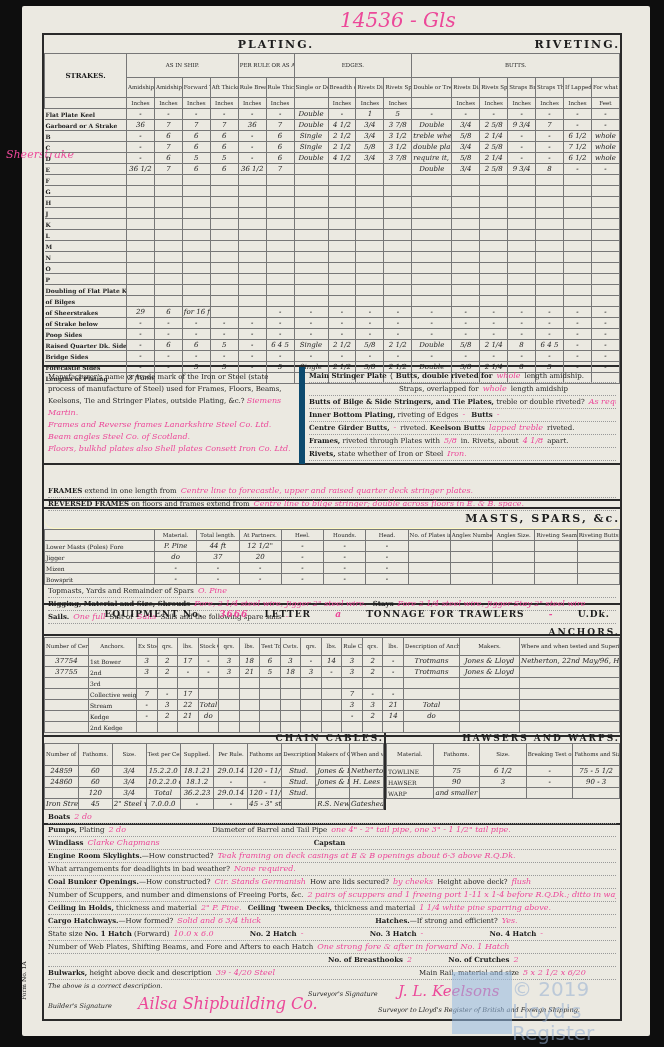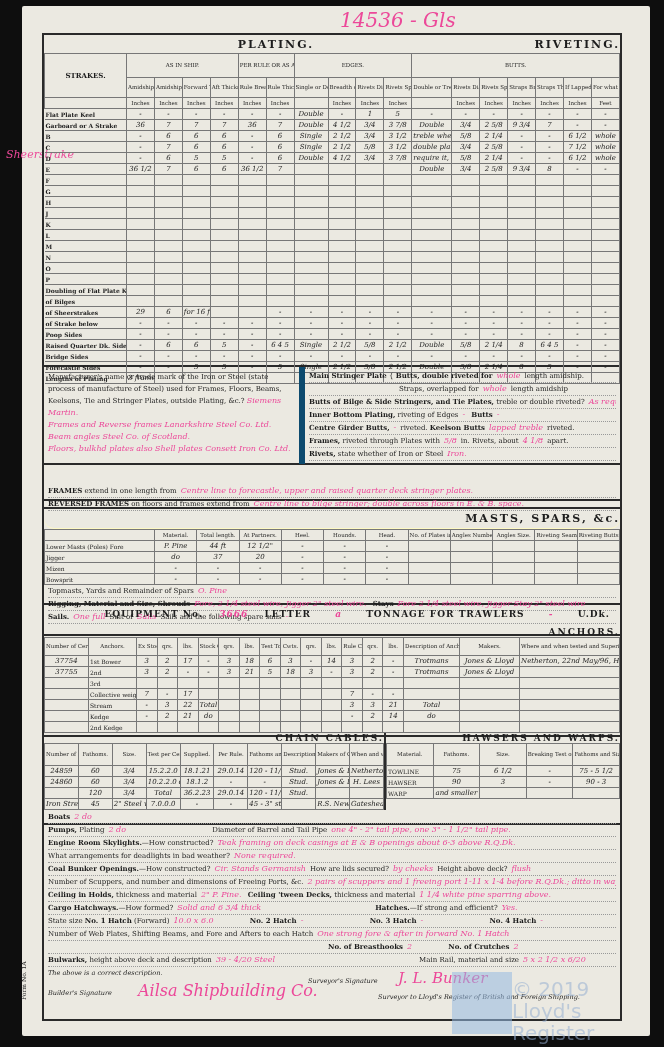--- a/index.html
+++ b/index.html
@@ -1043,36 +1043,37 @@
               </tr>
             </tbody>
         </table>
       </div>
     </div>
   </div>
 
   <div style="position:absolute;top:776px;left:0;right:0;">
     <div class="row-line"><b>Boats</b><span class="hand">2 do</span></div>
     <div class="row-line"><b>Pumps,</b> <span>Plating</span><span class="hand">2 do</span> <span style="margin-left:80px">Diameter of Barrel and Tail Pipe</span><span class="hand">one 4" - 2" tail pipe, one 3" - 1 1/2" tail pipe.</span></div>
+    <div class="row-line"><b>Windlass</b><span class="hand">Clarke Chapmans</span><b style="margin-left:150px">Capstan</b></div>
     <div class="row-line"><b>Engine Room Skylights.</b><span>—How constructed?</span><span class="hand">Teak framing on deck casings at E &amp; B openings about 6-3 above R.Q.Dk.</span></div>
     <div class="row-line"><span>What arrangements for deadlights in bad weather?</span><span class="hand">None required.</span></div>
     <div class="row-line"><b>Coal Bunker Openings.</b><span>—How constructed?</span><span class="hand">Cir. Stands Germanish</span><span>How are lids secured?</span><span class="hand">by cheeks</span><span>Height above deck?</span><span class="hand">flush</span></div>
     <div class="row-line"><span>Number of Scuppers, and number and dimensions of Freeing Ports, &amp;c.</span><span class="hand">2 pairs of scuppers and 1 freeing port 1-11 x 1-4 before R.Q.Dk.; ditto in way of R.Q.Dk.</span></div>
     <div class="row-line"><b>Ceiling in Holds,</b> <span>thickness and material</span><span class="hand">2" P. Pine.</span> <b>Ceiling 'tween Decks,</b> <span>thickness and material</span><span class="hand">1 1/4 white pine sparring above.</span></div>
     <div class="row-line"><b>Cargo Hatchways.</b><span>—How formed?</span><span class="hand">Solid and 6 3/4 thick</span><b style="margin-left:110px">Hatches.</b><span>—If strong and efficient?</span><span class="hand">Yes.</span></div>
     <div class="row-line"><span>State size</span> <b>No. 1 Hatch</b> <span>(Forward)</span><span class="hand">10.0 x 6.0</span> <b style="margin-left:30px">No. 2 Hatch</b><span class="hand">-</span> <b style="margin-left:60px">No. 3 Hatch</b><span class="hand">-</span> <b style="margin-left:60px">No. 4 Hatch</b><span class="hand">-</span></div>
     <div class="row-line"><span>Number of Web Plates, Shifting Beams, and Fore and Afters to each Hatch</span><span class="hand">One strong fore &amp; after in forward No. 1 Hatch</span></div>
     <div class="row-line" style="padding-left:280px;"><b>No. of Breasthooks</b><span class="hand">2</span> <b style="margin-left:30px">No. of Crutches</b><span class="hand">2</span></div>
     <div class="row-line"><b>Bulwarks,</b> <span>height above deck and description</span><span class="hand">39 - 4/20 Steel</span><span style="margin-left:140px">Main Rail, material and size</span><span class="hand">5 x 2 1/2 x 6/20</span></div>
     <div style="position:relative;height:40px;margin:0 4px;font-size:6.5px;font-style:italic;">
       <div style="position:absolute;left:0;top:2px;">The above is a correct description.</div>
       <div style="position:absolute;left:0;top:22px;">Builder's Signature</div>
       <div class="hand" style="position:absolute;left:90px;top:14px;font-size:16px;">Ailsa Shipbuilding Co.</div>
       <div style="position:absolute;left:260px;top:10px;font-style:italic;">Surveyor's Signature</div>
-      <div class="hand" style="position:absolute;left:350px;top:2px;font-size:15px;">J. L. Bunker</div>
+      <div class="hand" style="position:absolute;left:350px;top:2px;font-size:15px;">J. L. Keelsons</div>
       <div style="position:absolute;left:330px;top:26px;">Surveyor to Lloyd's Register of British and Foreign Shipping.</div>
     </div>
   </div>
 </div>
 
 <div class="watermark"></div>
 <div class="wm-text">
   <div>© 2019</div>
   <div>Lloyd's Register</div>
   <div>Foundation</div>

